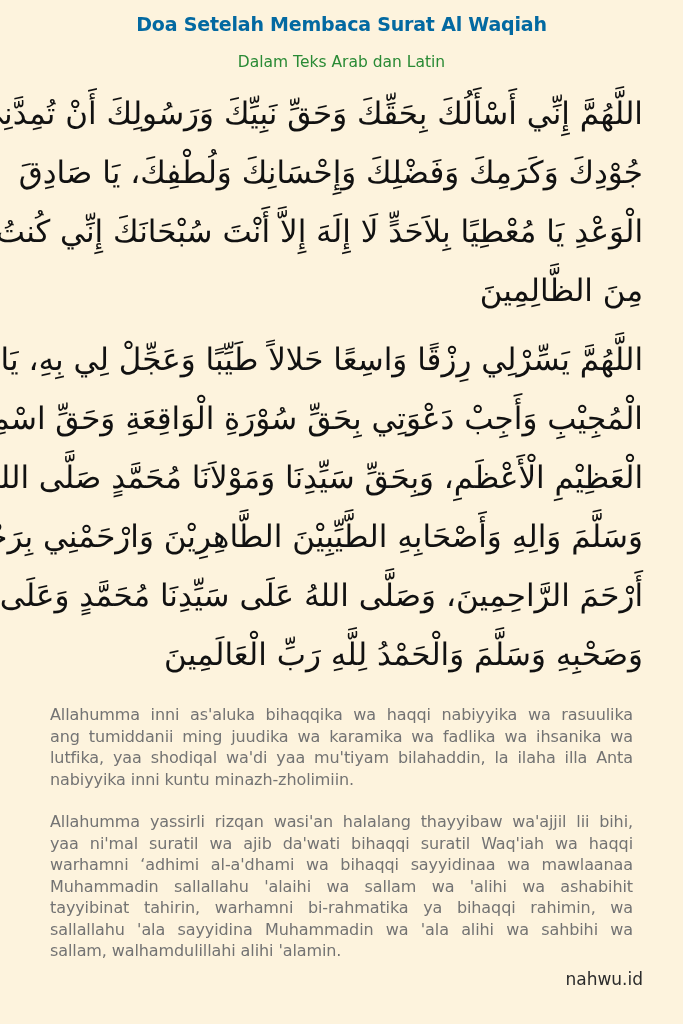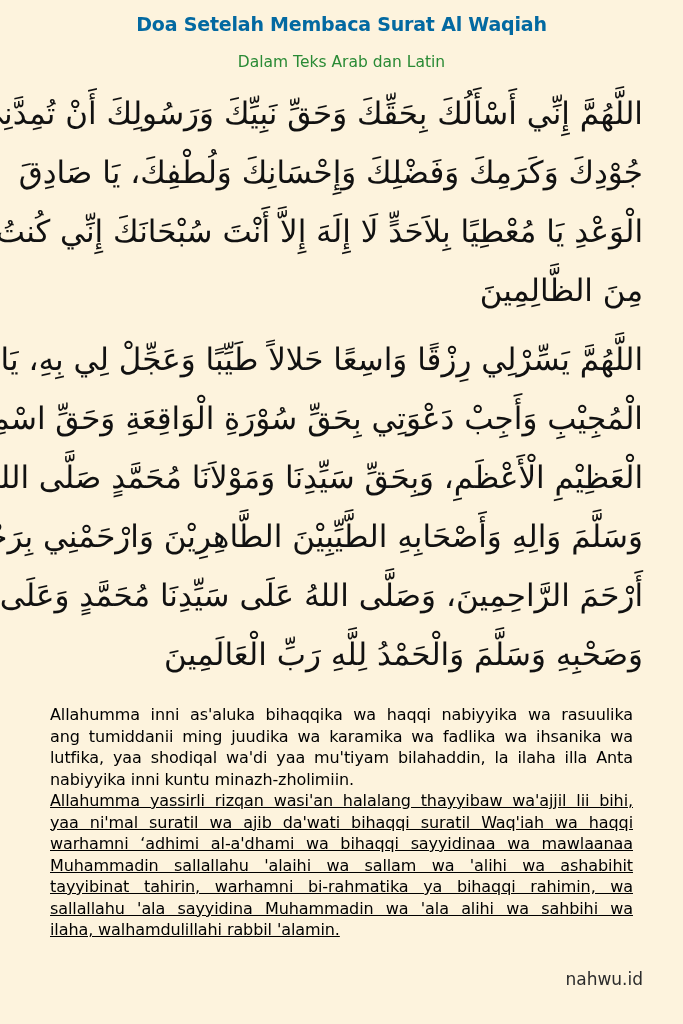--- a/index.html
+++ b/index.html
@@ -50,32 +50,32 @@
     .arabic-line {
       display: block;
       white-space: nowrap;
       text-align: justify;
       text-align-last: justify;
     }
     .arabic-line.last {
       text-align-last: right;
     }
     .latin-block {
-      color: #000000;
+      color: #737373;
       font-size: 16px;
       line-height: 21.5px;
       padding: 0 50px 0 50px;
       text-align: justify;
       letter-spacing: -0.1px;
     }
     .latin-block.first {
       margin-top: 20px;
     }
     .latin-block.second {
-      text-decoration: underline;
+      margin-top: 21px;
     }
     .latin-line {
       display: block;
       text-align: justify;
       text-align-last: justify;
       white-space: nowrap;
     }
     .latin-line.last {
       text-align-last: left;
     }
@@ -120,16 +120,16 @@
   <span class="latin-line last">nabiyyika inni kuntu minazh-zholimiin.</span>
 </div>
 
 <div class="latin-block second">
   <span class="latin-line">Allahumma yassirli rizqan wasi'an halalang thayyibaw wa'ajjil lii bihi,</span>
   <span class="latin-line">yaa ni'mal suratil wa ajib da'wati bihaqqi suratil Waq'iah wa haqqi</span>
   <span class="latin-line">warhamni ‘adhimi al-a'dhami wa bihaqqi sayyidinaa wa mawlaanaa</span>
   <span class="latin-line">Muhammadin sallallahu 'alaihi wa sallam wa 'alihi wa ashabihit</span>
   <span class="latin-line">tayyibinat tahirin, warhamni bi-rahmatika ya bihaqqi rahimin, wa</span>
   <span class="latin-line">sallallahu 'ala sayyidina Muhammadin wa 'ala alihi wa sahbihi wa</span>
-  <span class="latin-line last">ilaha, walhamdulillahi rabbil 'alamin.</span>
+  <span class="latin-line last">sallam, walhamdulillahi alihi 'alamin.</span>
 </div>
 
 <div class="watermark">nahwu.id</div>
 
 </body></html>

